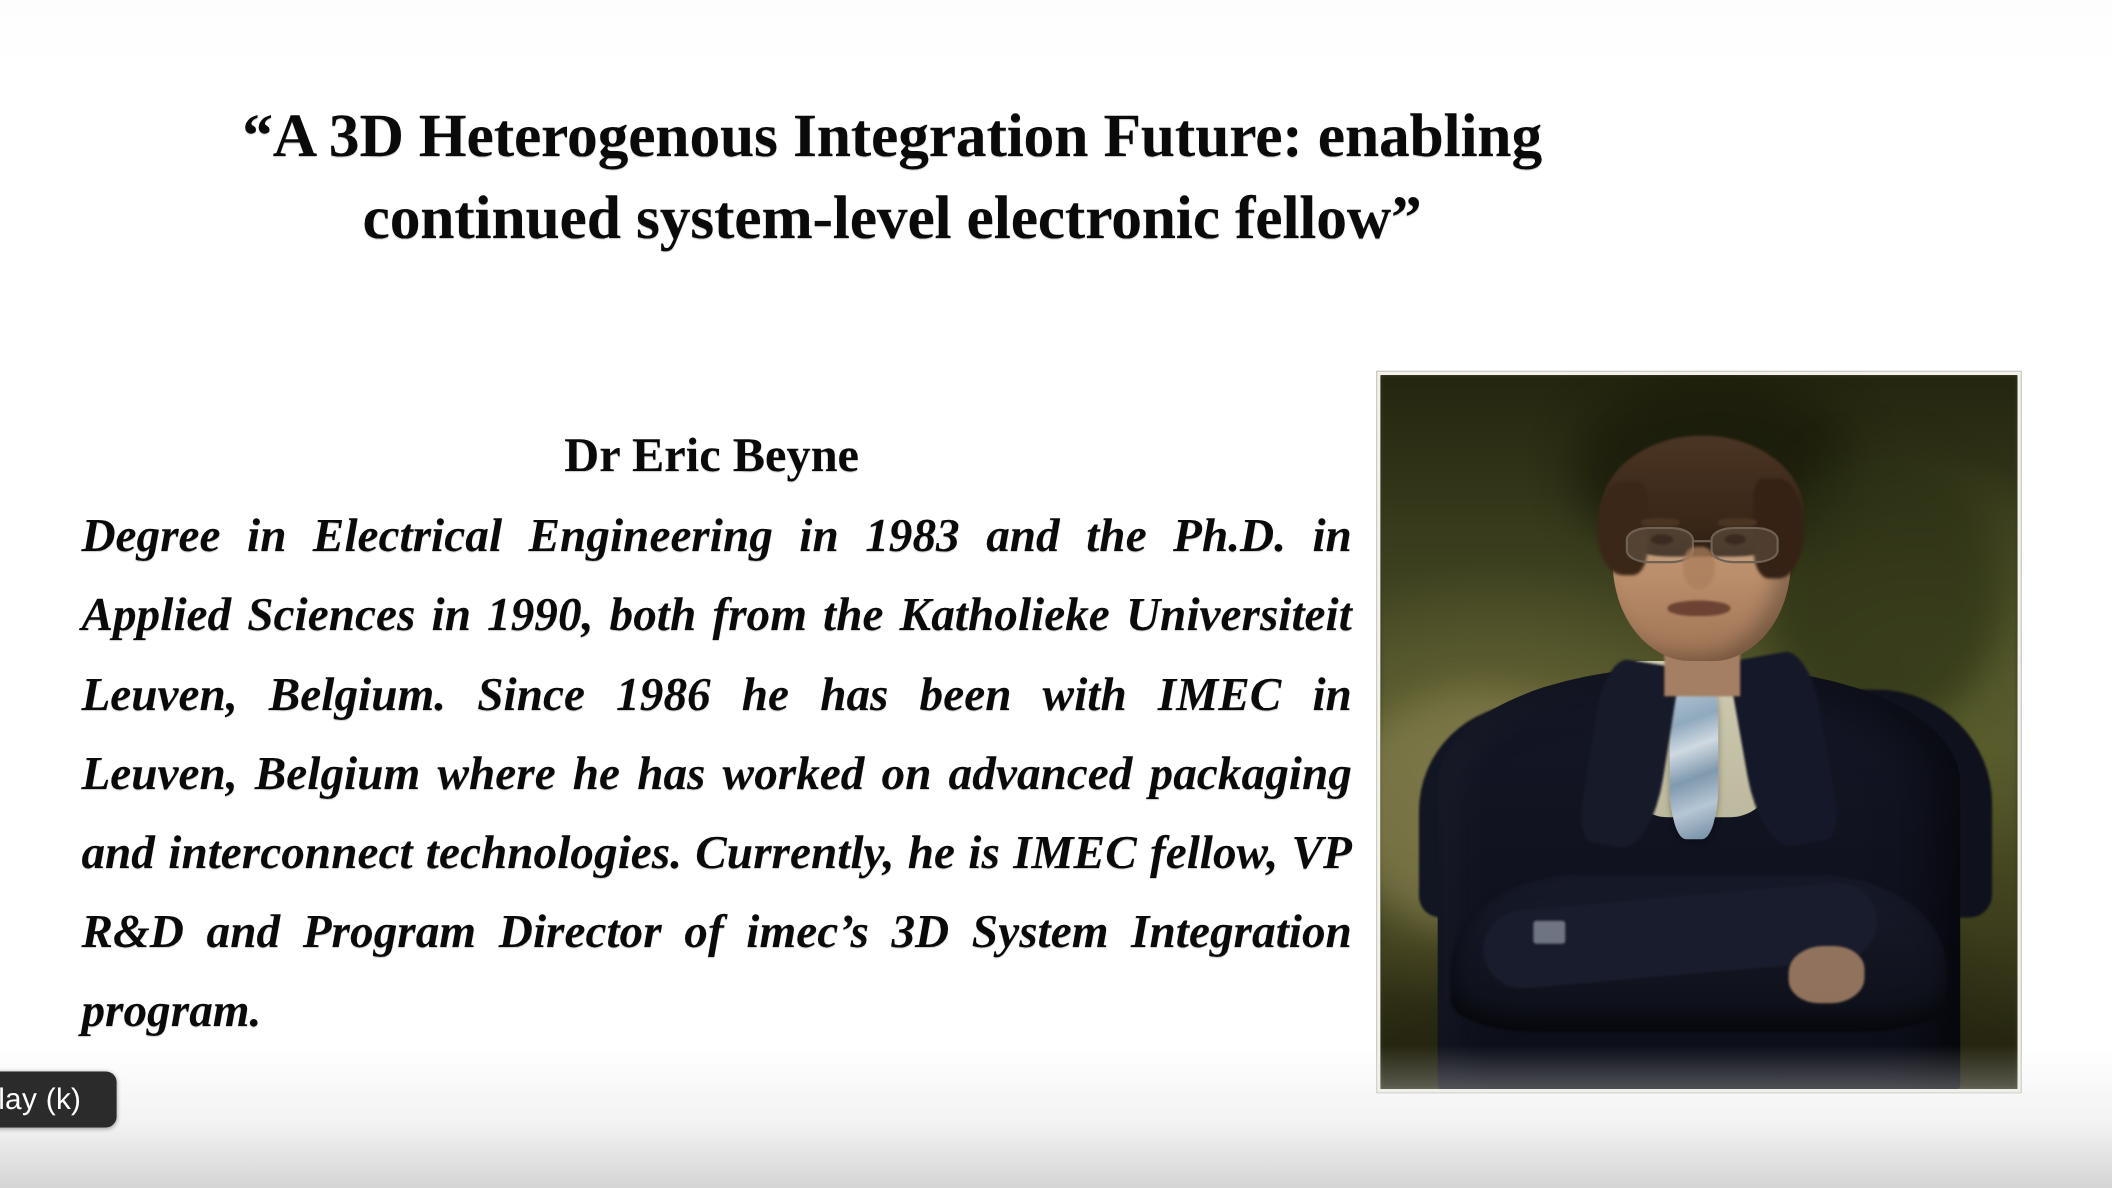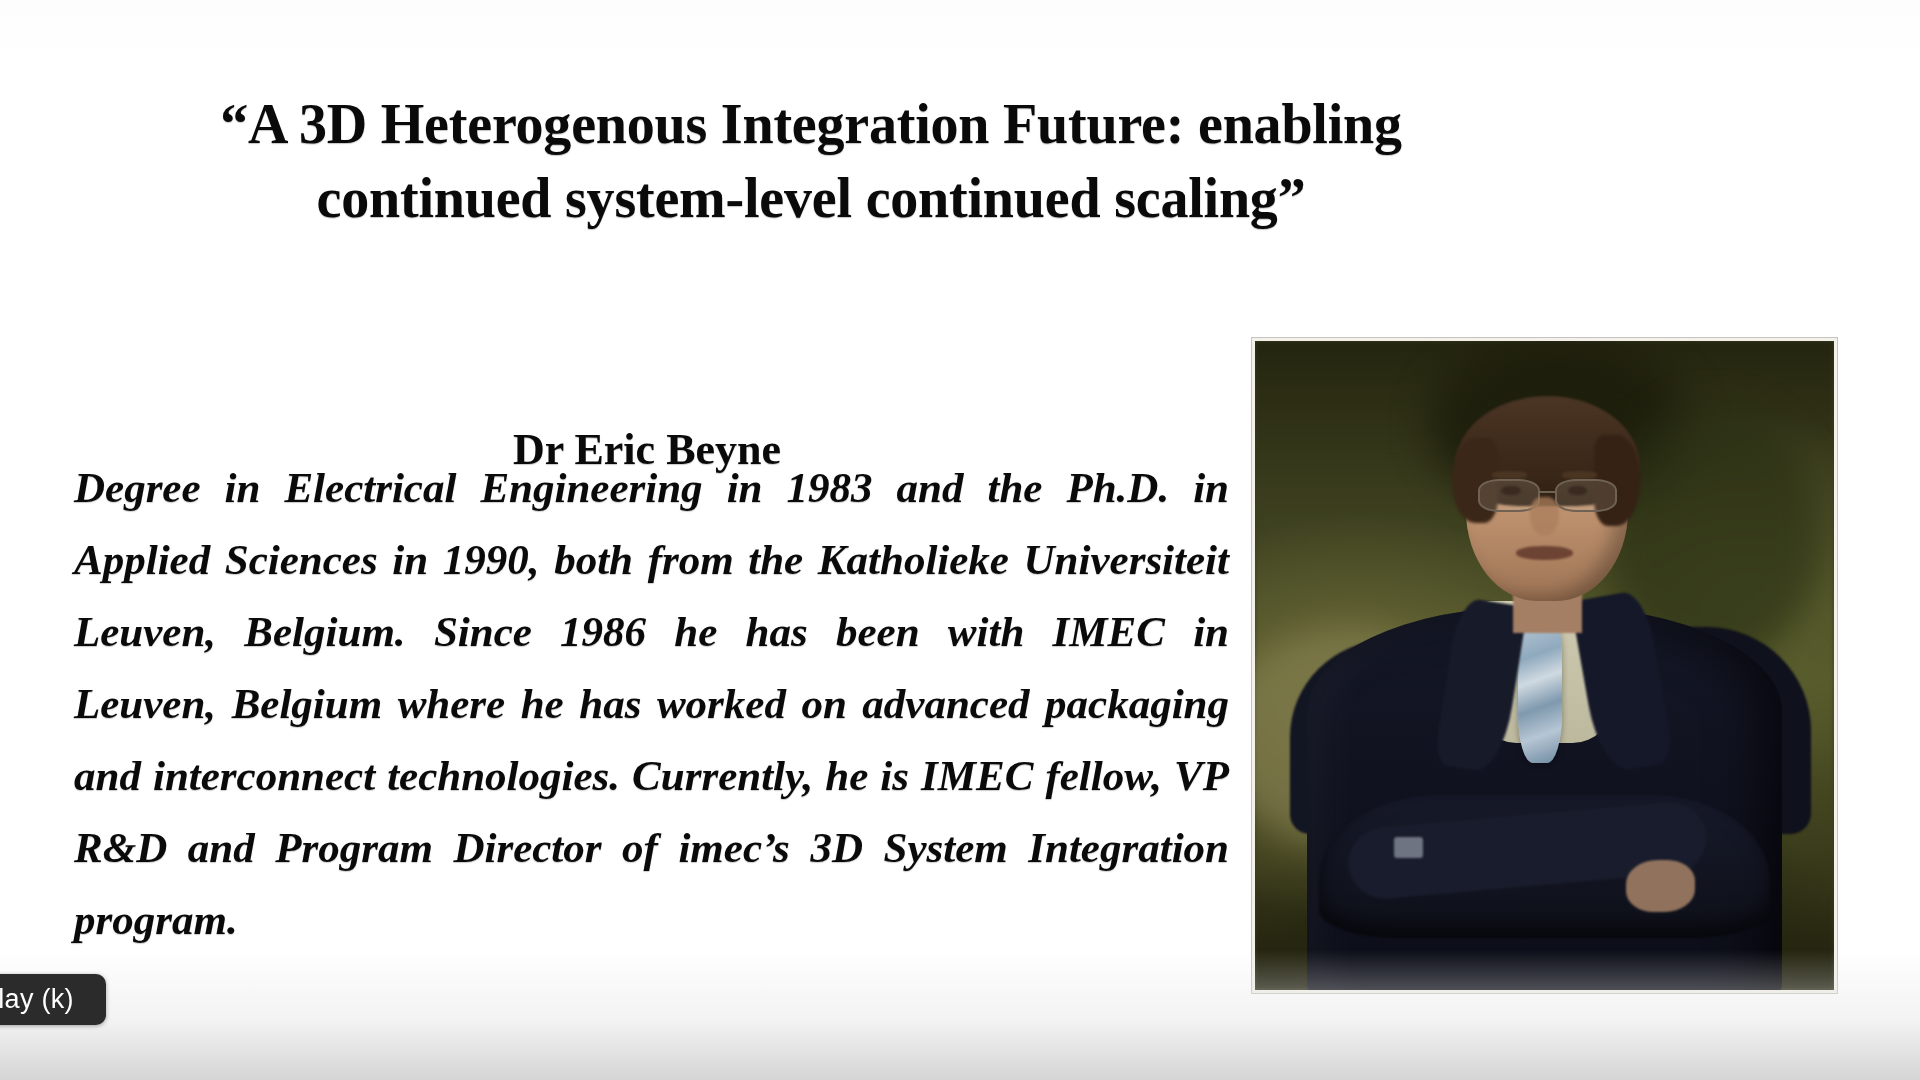--- a/index.html
+++ b/index.html
@@ -61,21 +61,20 @@
     position: absolute;
     left: 72px;
     top: 390px;
     width: 1150px;
     text-align: center;
     font-weight: bold;
     font-size: 44px;
     line-height: 1.1;
     color: #0a0a0a;
     text-shadow: 0 1px 1px rgba(150,150,150,0.5);
-    margin-top: 36px;
   }
 
   
   .bio-text {
     position: absolute;
     left: 74px;
     top: 452px;
     width: 1155px;
     text-align: justify;
     text-justify: inter-word;
@@ -412,21 +411,21 @@
     box-shadow: 0 1px 4px rgba(0,0,0,0.35);
   }
 </style>
 </head>
 <body>
 
 <div class="slide-stage">
 
   <div class="top-sheen"></div>
 
-  <div class="slide-title">“A 3D Heterogenous Integration Future: enabling continued system-level continued scaling”</div>
+  <div class="slide-title">“A 3D Heterogenous Integration Future: enabling continued system-level electronic fellow”</div>
 
   <div class="speaker-name">Dr Eric Beyne</div>
 
   <div class="bio-text">
     <p>Degree in Electrical Engineering in 1983 and the Ph.D. in Applied Sciences in 1990, both from the Katholieke Universiteit Leuven, Belgium. Since 1986 he has been with IMEC in Leuven, Belgium where he has worked on advanced packaging and interconnect technologies. Currently, he is IMEC fellow, VP R&amp;D and Program Director of imec’s 3D System Integration program.</p>
   </div>
 
   <div class="portrait-frame">
     <div class="portrait-photo" aria-label="Dr Eric Beyne portrait">
       <div class="bg-field"></div>

